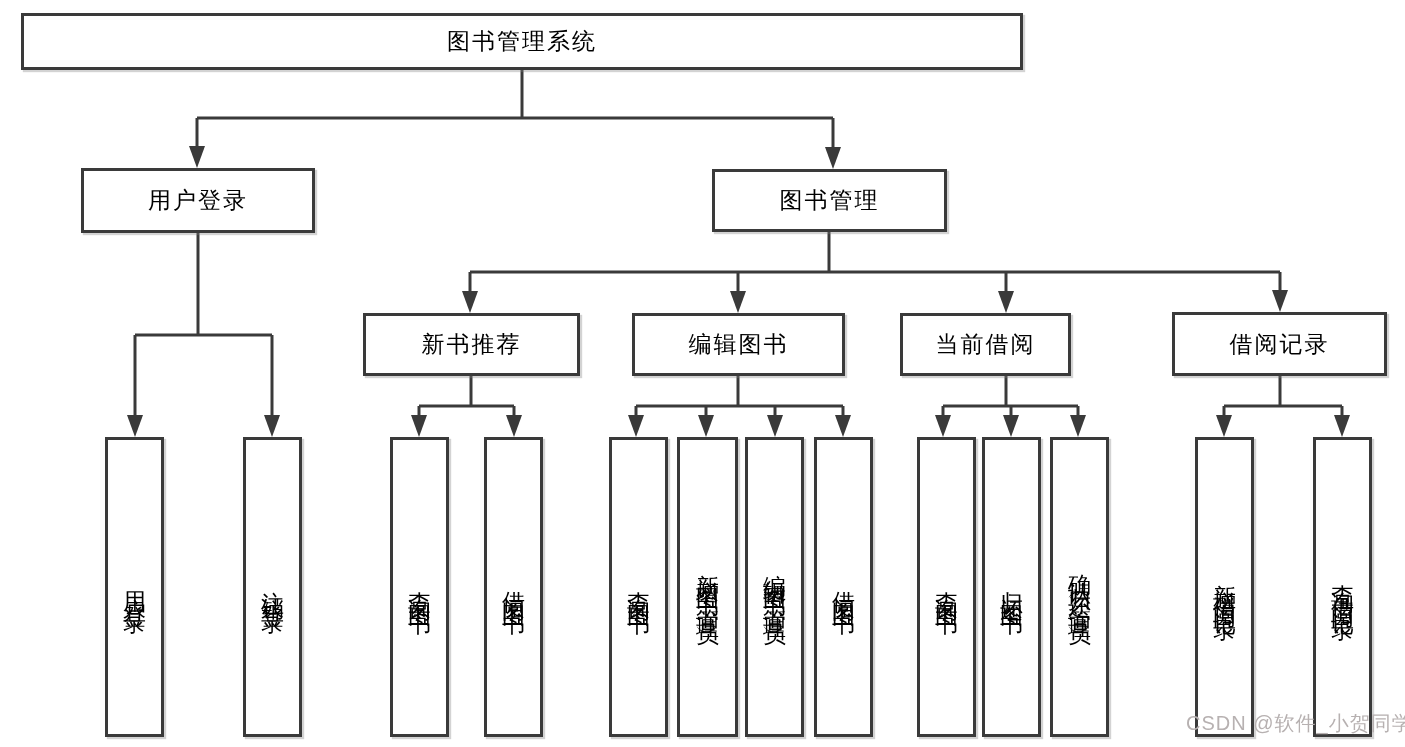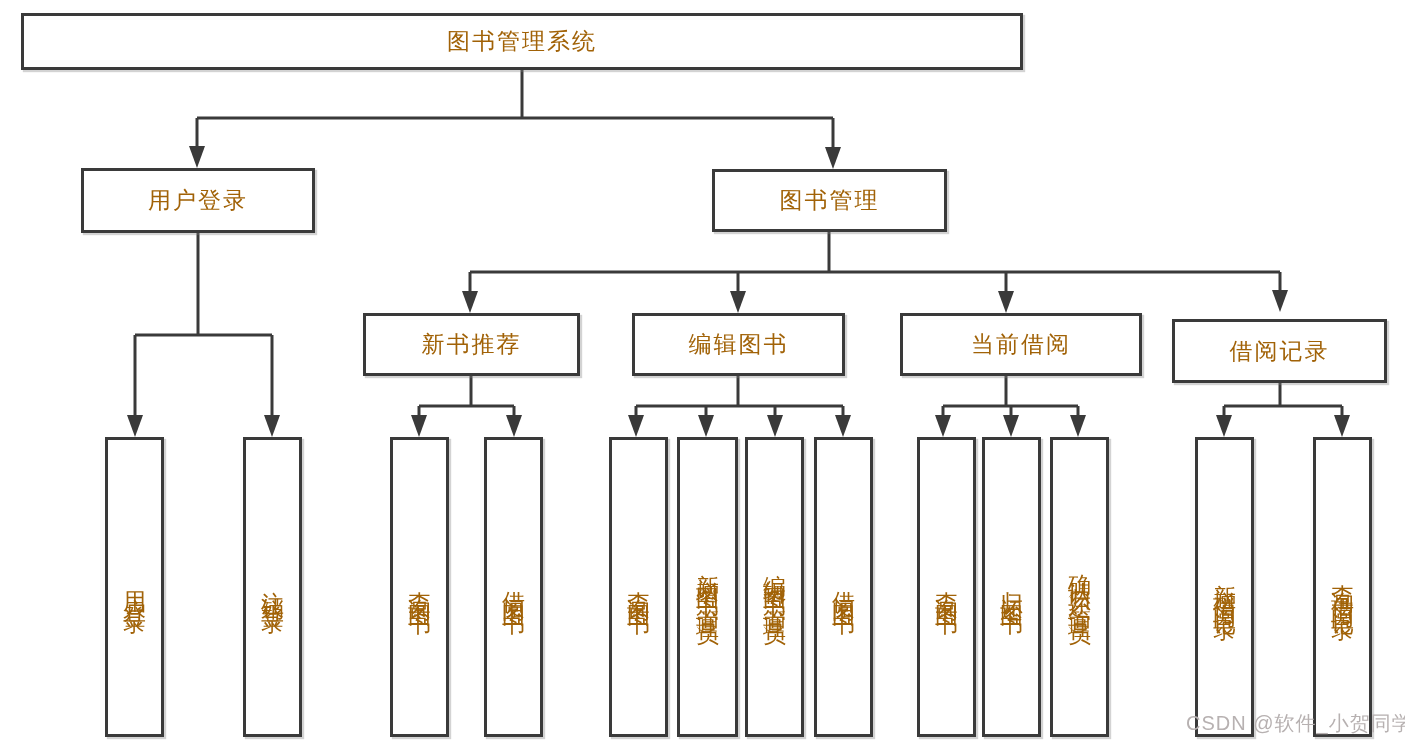--- a/index.html
+++ b/index.html
@@ -23,21 +23,21 @@
   }
   .node {
     position: absolute;
     box-sizing: border-box;
     border: 3px solid #3a3a3a;
     background: #ffffff;
     box-shadow: 2px 2px 1px rgba(130,130,130,0.35);
     display: flex;
     align-items: center;
     justify-content: center;
-    color: #a16207;
+    color: #000000;
   }
   .h-label {
     font-size: 23px;
     letter-spacing: 2px;
     white-space: nowrap;
   }
   .leaf {
     
   }
   .v-label {
@@ -49,22 +49,22 @@
     white-space: nowrap;
   }
   
   .n-root   { left: 21px;  top: 13px;  width: 1002px; height: 57px; }
   
   .n-login  { left: 81px;  top: 168px; width: 234px;  height: 65px; }
   .n-mgmt   { left: 712px; top: 169px; width: 235px;  height: 63px; }
   
   .n-newbook { left: 363px;  top: 313px; width: 217px; height: 63px; }
   .n-borrow  { left: 632px;  top: 313px; width: 213px; height: 63px; }
-  .n-current { left: 900px;  top: 313px; width: 242px; height: 63px; }
-  .n-records { left: 1172px; top: 312px; width: 215px; height: 64px; margin-top: 7px; }
+  .n-current { left: 900px;  top: 313px; width: 171px; height: 63px; }
+  .n-records { left: 1172px; top: 312px; width: 215px; height: 64px; }
   
   .lf { top: 437px; height: 300px; width: 59px; }
   .lf-1  { left: 105px;  }
   .lf-2  { left: 243px;  }
   .lf-3  { left: 390px;  }
   .lf-4  { left: 484px;  }
   .lf-5  { left: 609px;  }
   .lf-6  { left: 677px;  width: 61px; }
   .lf-7  { left: 745px;  }
   .lf-8  { left: 814px;  }

